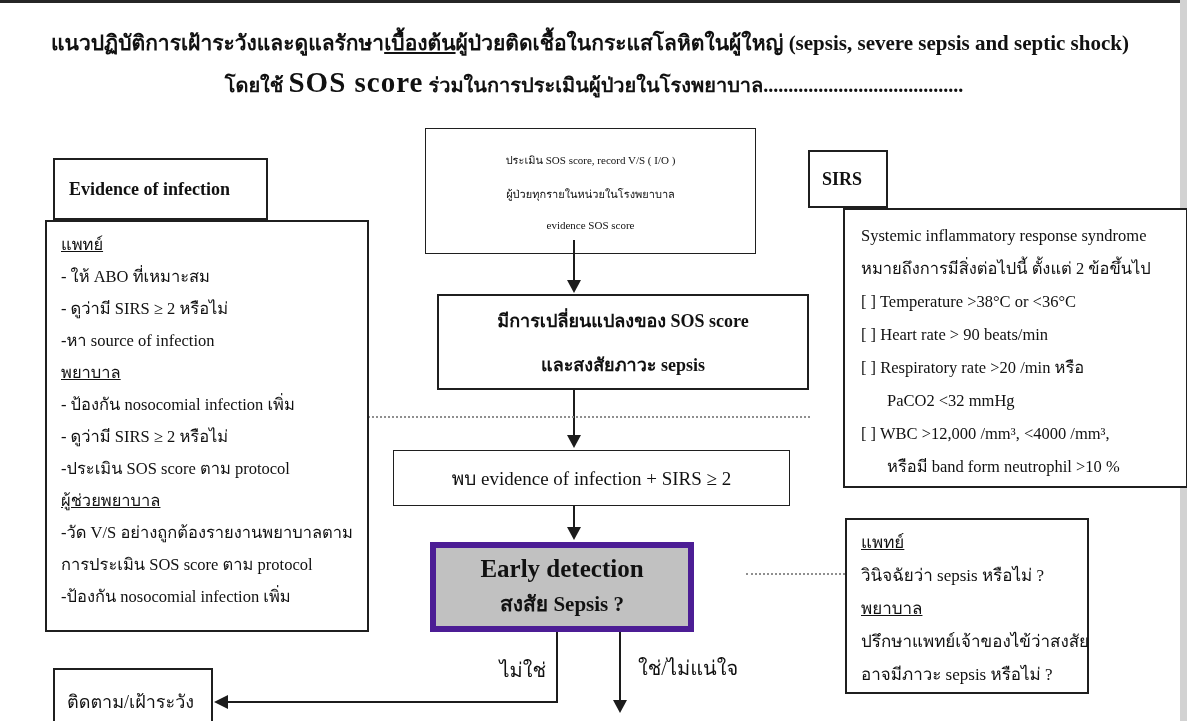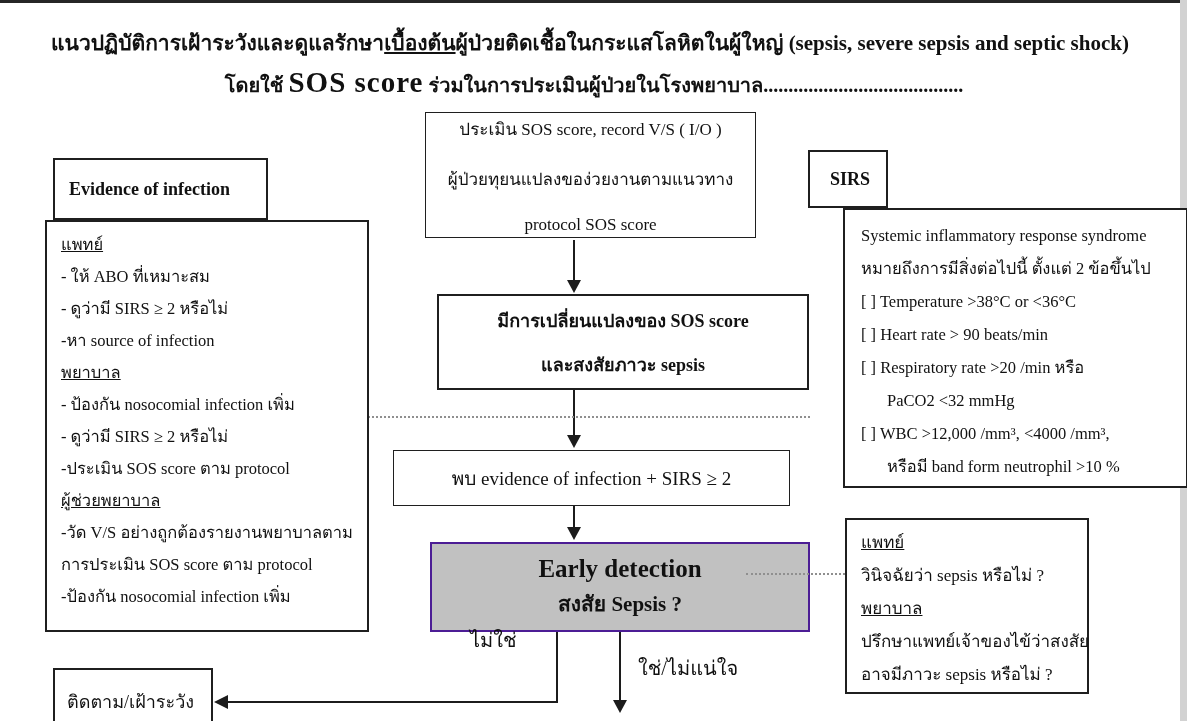--- a/index.html
+++ b/index.html
@@ -8,32 +8,32 @@
   .abs{position:absolute;}
   .edge-top{left:0;top:0;width:1187px;height:3px;background:#262626;}
   .edge-right{right:0;top:0;width:7px;height:721px;background:#d2d2d2;}
   .title1{left:0;top:26px;width:1180px;text-align:center;font-size:21px;font-weight:bold;white-space:nowrap;}
   .title2{left:4px;top:66px;width:1180px;text-align:center;font-size:20px;font-weight:bold;white-space:nowrap;}
   .sos-big{font-size:29px;letter-spacing:1px;}
   .u{text-decoration:underline;}
   .box{position:absolute;border:2px solid #1f1f1f;background:#fff;box-sizing:border-box;}
   .thinbox{border-width:1px;}
   .center-col{display:flex;flex-direction:column;justify-content:center;align-items:center;text-align:center;}
-  .box-a{left:425px;top:112px;width:331px;height:126px;font-size:17px;gap:23px;}
+  .box-a{left:425px;top:128px;width:331px;height:126px;font-size:11px;gap:16px;}
   .box-b{left:437px;top:294px;width:372px;height:96px;font-size:18px;font-weight:bold;gap:15px;}
   .box-c{left:393px;top:450px;width:397px;height:56px;font-size:19px;}
-  .box-d{left:430px;top:542px;width:380px;height:90px;background:#c1c1c1;border:2px solid #4c1d95;gap:4px;}
+  .box-d{left:430px;top:542px;width:264px;height:90px;background:#c1c1c1;border:6px solid #4c1d95;gap:4px;}
   .box-d .l1{font-size:25px;font-weight:bold;}
   .box-d .l2{font-size:21px;font-weight:bold;}
   .box-ev-h{left:53px;top:158px;width:215px;height:62px;font-size:18px;font-weight:bold;
             display:flex;align-items:center;padding-left:14px;z-index:3;}
   .box-ev{left:45px;top:220px;width:324px;height:412px;font-size:16.5px;line-height:32px;
           padding:7px 8px 0 14px;z-index:2;}
   .box-sirs-h{left:808px;top:150px;width:80px;height:58px;font-size:18px;font-weight:bold;
-              display:flex;align-items:center;padding-left:20px;z-index:3;}
+              display:flex;align-items:center;padding-left:12px;z-index:3;}
   .box-sirs{left:808px;top:208px;width:345px;height:280px;font-size:16.5px;line-height:33px;
             padding:9px 6px 0 16px;z-index:2;margin-left:35px;}
   .box-consult{left:845px;top:518px;width:244px;height:176px;font-size:17px;line-height:33px;
                padding:6px 6px 0 14px;}
   .box-follow{left:53px;top:668px;width:160px;height:62px;font-size:18px;padding:17px 0 0 12px;}
   .line{position:absolute;background:#1c1c1c;}
   .dotted{position:absolute;height:0;border-top:2px dotted #8f8f8f;z-index:1;}
   .ah-down{position:absolute;width:0;height:0;border-left:7px solid transparent;
            border-right:7px solid transparent;border-top:13px solid #1c1c1c;}
   .ah-left{position:absolute;width:0;height:0;border-top:7px solid transparent;
@@ -55,22 +55,22 @@
   </div>
   <div class="abs title2">
     <span>โดยใช้ </span><span class="sos-big">SOS score</span><span> ร่วมในการประเมินผู้ป่วยในโรงพยาบาล</span><span>........................................</span>
   </div>
 
   <div class="dotted" style="left:368px;top:416px;width:442px;"></div>
   <div class="dotted" style="left:746px;top:573px;width:99px;"></div>
 
   <div class="box thinbox center-col box-a">
     <span class="ln">ประเมิน SOS score, record V/S ( I/O )</span>
-    <span class="ln">ผู้ป่วยทุยนแปลงของ่วยงานตามแนวทาง</span>
-    <span class="ln">protocol SOS score</span>
+    <span class="ln">ผู้ป่วยทุกรายในหน่วยในโรงพยาบาล</span>
+    <span class="ln">evidence SOS score</span>
   </div>
 
   <div class="line" style="left:573px;top:240px;width:2px;height:41px;"></div>
   <div class="ah-down" style="left:567px;top:280px;"></div>
 
   <div class="box center-col box-b">
     <span class="ln">มีการเปลี่ยนแปลงของ SOS score</span>
     <span class="ln">และสงสัยภาวะ sepsis</span>
   </div>
 
@@ -85,21 +85,21 @@
   <div class="ah-down" style="left:567px;top:527px;"></div>
 
   <div class="box center-col box-d">
     <span class="ln l1">Early detection</span>
     <span class="ln l2">สงสัย Sepsis ?</span>
   </div>
 
   <div class="line" style="left:556px;top:632px;width:2px;height:71px;"></div>
   <div class="line" style="left:228px;top:701px;width:330px;height:2px;"></div>
   <div class="ah-left" style="left:214px;top:695px;"></div>
-  <div class="flabel" style="left:470px;top:624px;width:76px;">ไม่ใช่</div>
+  <div class="flabel" style="left:470px;top:654px;width:76px;text-align:right;">ไม่ใช่</div>
 
   <div class="line" style="left:619px;top:632px;width:2px;height:70px;"></div>
   <div class="ah-down" style="left:613px;top:700px;"></div>
   <div class="flabel" style="left:638px;top:652px;">ใช่/ไม่แน่ใจ</div>
 
   <div class="box box-follow">
     <span class="ln">ติดตาม/เฝ้าระวัง</span>
   </div>
 
   <div class="box box-ev-h">

